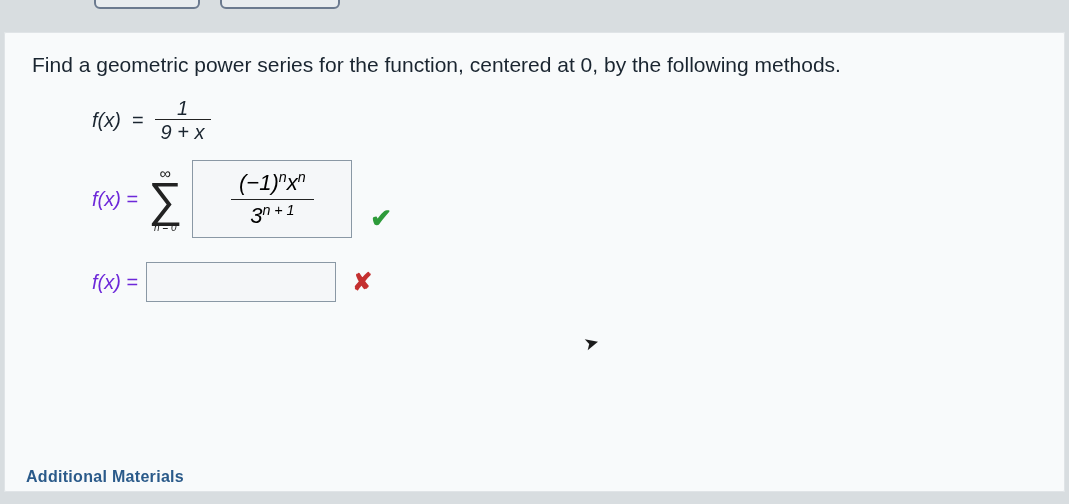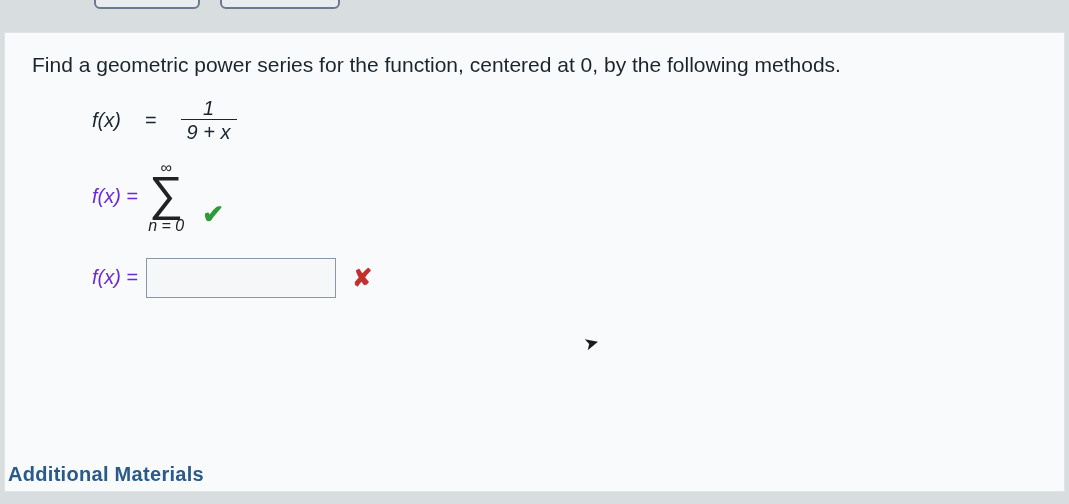--- a/index.html
+++ b/index.html
@@ -74,21 +74,21 @@
       padding: 0 6px;
       line-height: 1.2;
     }
     .func-def {
       margin-left: 60px;
       font-size: 20px;
       font-style: italic;
       color: #1a2530;
       display: flex;
       align-items: center;
-      gap: 20px;
+      gap: 7px;
       margin-bottom: 16px;
     }
     .func-def .eq {
       font-style: normal;
       margin: 0 4px;
     }
     .part-label {
       font-size: 20px;
       color: #1a2530;
       margin-bottom: 14px;
@@ -119,21 +119,21 @@
       font-size: 16px;
       color: #222;
       margin-bottom: -4px;
     }
     .sigma-sym {
       font-size: 48px;
       color: #222;
       line-height: 0.9;
     }
     .sigma-bot {
-      font-size: 16px;
+      font-size: 10px;
       font-style: italic;
       color: #222;
       margin-top: 2px;
     }
     .answer-box {
       border: 1px solid #8a98a5;
       background: #f5f7f9;
       padding: 8px 16px;
       min-width: 160px;
       min-height: 56px;
@@ -189,24 +189,24 @@
       position: absolute;
       left: 580px;
       top: 300px;
       font-size: 18px;
       color: #1a1a1a;
       transform: rotate(-15deg);
     }
     .footer-link {
       position: absolute;
       bottom: 6px;
-      left: 4px;
+      left: 22px;
       color: #2a5a8a;
       font-weight: bold;
-      font-size: 20px;
+      font-size: 16px;
       letter-spacing: 0.3px;
     }
   </style>
 </head>
 <body>
 
 <div class="top-bar">
   <span class="top-label">POINTS</span>
   <span class="top-tab">DETAILS</span>
   <span class="top-tab">MY NOTES</span>
@@ -229,20 +229,30 @@
 
   <div class="series-row">
     <span class="series-left">
       <span style="font-style:italic">f</span>(<span style="font-style:italic">x</span>) <span class="eq">=</span>
     </span>
     <span class="sigma-block">
       <span class="sigma-top">∞</span>
       <span class="sigma-sym">∑</span>
       <span class="sigma-bot">n = 0</span>
     </span>
+    <span class="answer-box">
+      <span class="ans-frac">
+        <span class="num">
+          <span>(−1)</span><span class="sup">n</span><span>x</span><span class="sup">n</span>
+        </span>
+        <span class="den">
+          <span>3</span><span class="sup">n + 1</span>
+        </span>
+      </span>
+    </span>
     <span class="check-icon">✔</span>
   </div>
 
   <span class="cursor">➤</span>
 
 
   <div class="part-b-row">
     <span class="series-left">
       <span style="font-style:italic">f</span>(<span style="font-style:italic">x</span>) <span class="eq">=</span>
     </span>

